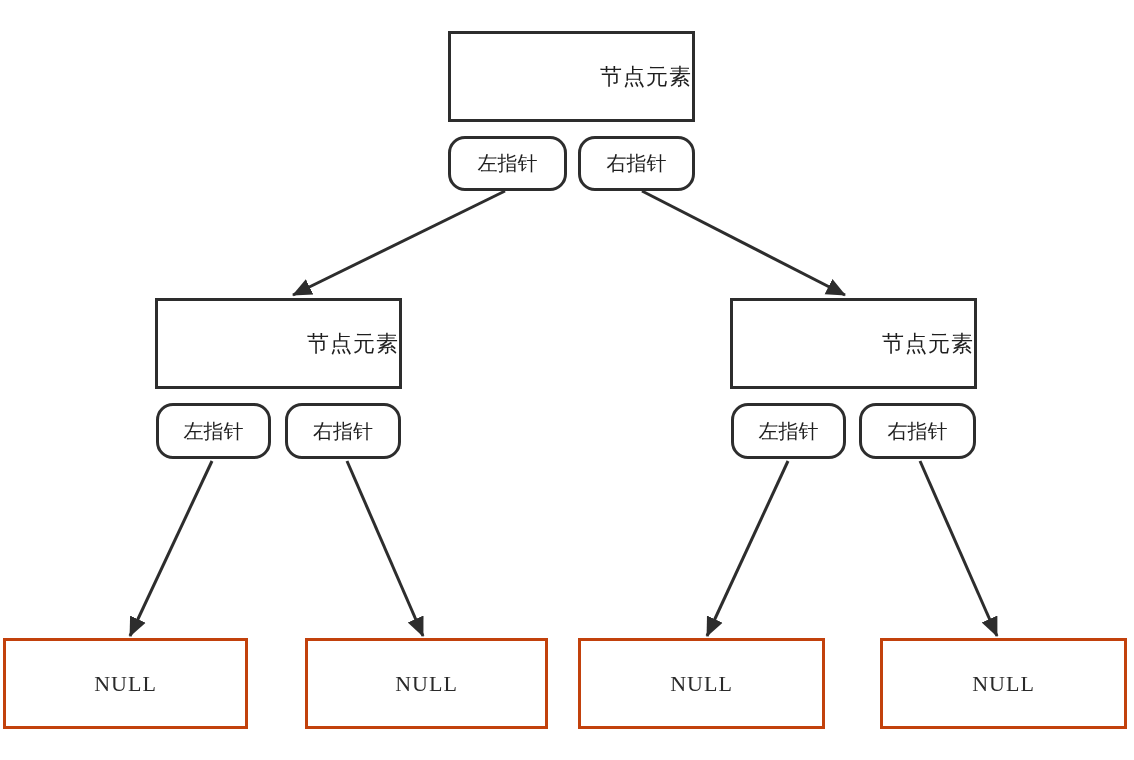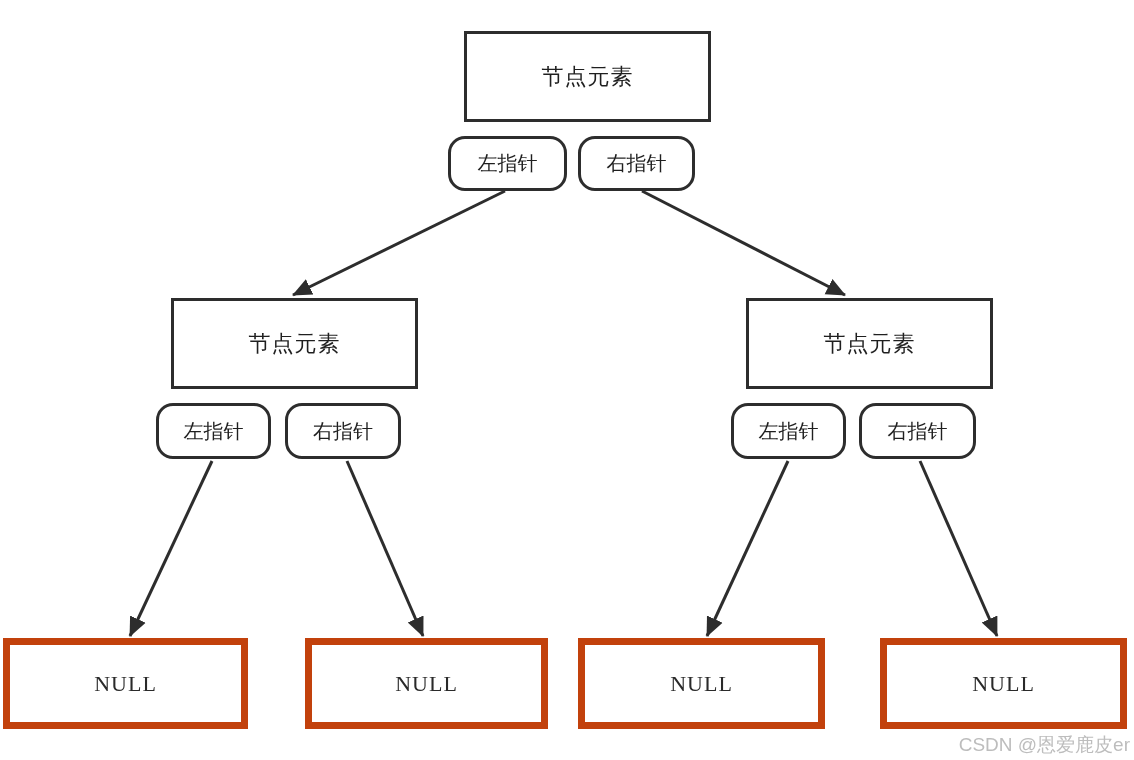--- a/index.html
+++ b/index.html
@@ -16,42 +16,41 @@
     left: 0; top: 0;
     width: 1134px; height: 760px;
   }
   .node-box {
     position: absolute;
     box-sizing: border-box;
     border: 3px solid #2d2d2d;
     background: #ffffff;
     display: flex;
     align-items: center;
-    justify-content: center;
+    justify-content: flex-end;
     font-size: 22px;
     color: #1f1f1f;
     letter-spacing: 1px;
-    margin-left: 16px;
   }
   .ptr-box {
     position: absolute;
     box-sizing: border-box;
     border: 3px solid #2d2d2d;
     border-radius: 17px;
     background: #ffffff;
     display: flex;
     align-items: center;
     justify-content: center;
     font-size: 20px;
     color: #1f1f1f;
   }
   .null-box {
     position: absolute;
     box-sizing: border-box;
-    border: 7px solid #c2410c;
+    border: 3px solid #c2410c;
     background: #ffffff;
     display: flex;
     align-items: center;
     justify-content: center;
     font-size: 22px;
     color: #2a2a2a;
     letter-spacing: 1px;
   }
   .watermark {
     position: absolute;
@@ -118,15 +117,14 @@
   <div class="null-box" style="left:305px; top:638px; width:243px; height:91px;">
     <span>NULL</span>
   </div>
   <div class="null-box" style="left:578px; top:638px; width:247px; height:91px;">
     <span>NULL</span>
   </div>
   <div class="null-box" style="left:880px; top:638px; width:247px; height:91px;">
     <span>NULL</span>
   </div>
 
-  <div class="watermark">CSDN @恩爱鹿皮er</div>
 
 </div>
 
 </body></html>

